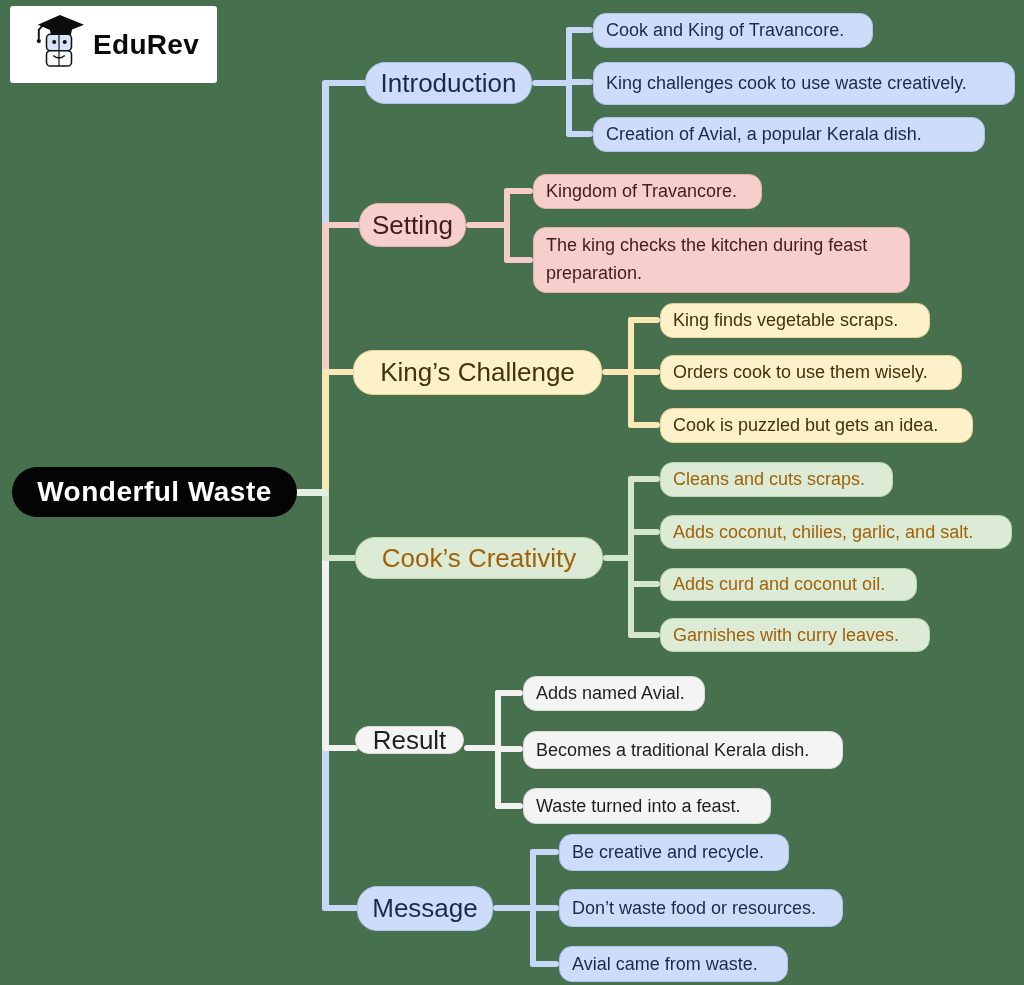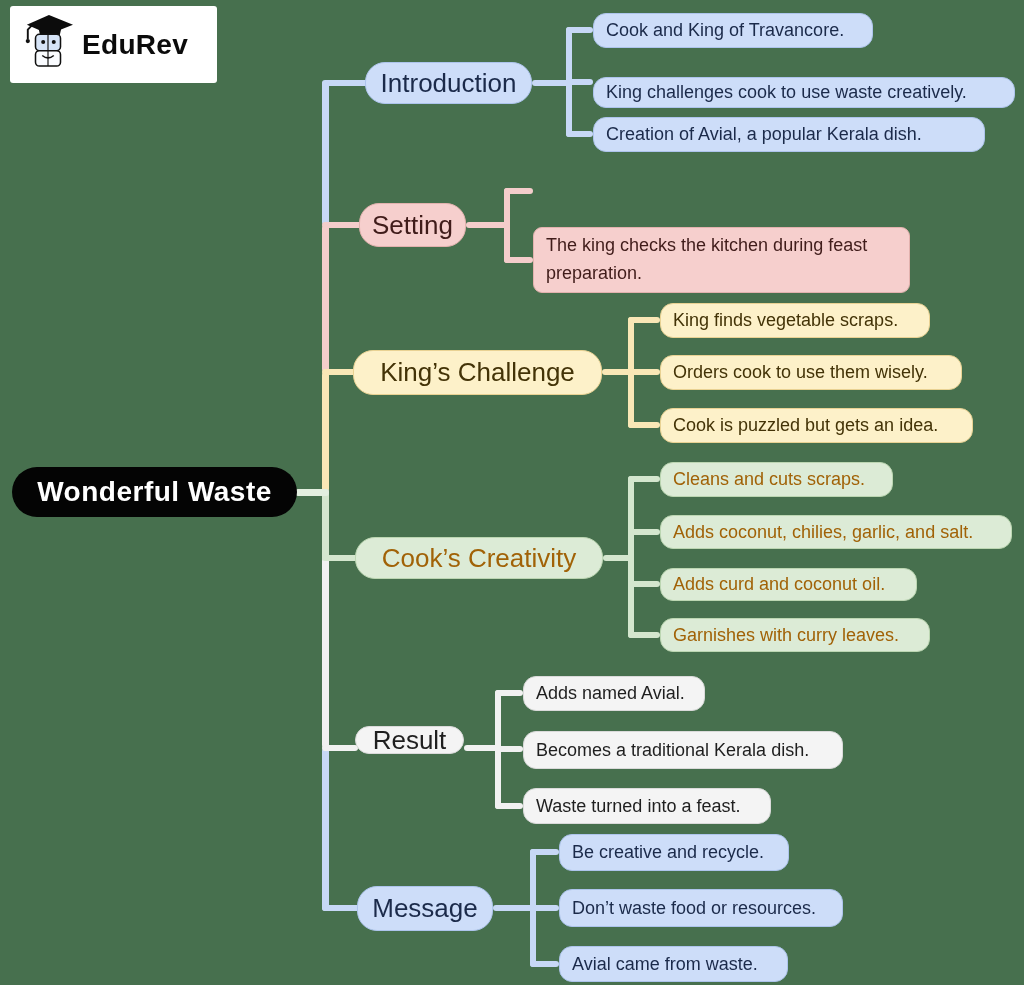--- a/index.html
+++ b/index.html
@@ -26,41 +26,41 @@
     display:flex;align-items:center;
   }
   .branch-node{
     justify-content:center;text-align:center;
     font-size:26px;border-radius:20px;
   }
   .child-node{
     font-size:18px;border-radius:13px;
     padding:0 12px;white-space:nowrap;
   }
-  .child-node.wrap{white-space:normal;line-height:1.55;padding:11px 12px;border-radius:9px;}
+  .child-node.wrap{white-space:normal;line-height:1.55;padding:11px 12px;}
 
   .c-blue  {background:#CDDDF9;border:1px solid #ADC4EC;color:#1B2A4A;}
   .c-pink  {background:#F6CFCD;border:1px solid #E2B2AE;color:#401C1A;}
   .c-yellow{background:#FDF1C9;border:1px solid #E9D293;color:#433307;}
   .c-green {background:#DCEBD6;border:1px solid #BCD6B2;color:#a16207;}
   .c-grey  {background:#F4F4F4;border:1px solid #DADADA;color:#1F1F1F;}
 
   .root-node{
     left:12px;top:467px;width:285px;height:50px;
     background:#040404;color:#FFFFFF;
     border-radius:26px;justify-content:center;
     font-size:28px;font-weight:bold;letter-spacing:0.5px;
   }
 
   
   .logo{
     position:absolute;left:10px;top:6px;width:207px;height:77px;
     background:#FFFFFF;border-radius:3px;
     display:flex;align-items:center;box-sizing:border-box;
-    padding-left:13px;
+    padding-left:24px;
   }
   .logo-word{
     font-size:28px;font-weight:bold;color:#0B0B0B;
     margin-left:9px;letter-spacing:0.3px;
   }
 </style>
 </head>
 <body>
 
 <div class="stage">
@@ -84,33 +84,36 @@
   <div class="ln ln-blue" style="left:566px;top:27px;width:6px;height:110px"></div>
   <div class="ln ln-blue" style="left:566px;top:27px;width:27px;height:6px"></div>
   <div class="ln ln-blue" style="left:566px;top:79px;width:27px;height:6px"></div>
   <div class="ln ln-blue" style="left:566px;top:131px;width:27px;height:6px"></div>
   <div class="node child-node c-blue" style="left:593px;top:13px;width:280px;height:35px">
     <span>Cook and King of Travancore.</span>
   </div>
   <div class="node branch-node c-blue" style="left:365px;top:62px;width:167px;height:42px">
     <span>Introduction</span>
   </div>
-  <div class="node child-node c-blue" style="left:593px;top:77px;width:422px;height:31px">
+  <div class="node child-node c-blue" style="left:593px;top:62px;width:422px;height:43px">
     <span>King challenges cook to use waste creatively.</span>
   </div>
   <div class="node child-node c-blue" style="left:593px;top:117px;width:392px;height:35px">
     <span>Creation of Avial, a popular Kerala dish.</span>
   </div>
 
   <div class="ln ln-pink" style="left:466px;top:222px;width:44px;height:6px"></div>
   <div class="ln ln-pink" style="left:504px;top:188px;width:6px;height:75px"></div>
   <div class="ln ln-pink" style="left:504px;top:188px;width:29px;height:6px"></div>
   <div class="ln ln-pink" style="left:504px;top:257px;width:29px;height:6px"></div>
   <div class="node branch-node c-pink" style="left:359px;top:203px;width:107px;height:44px">
     <span>Setting</span>
+  </div>
+  <div class="node child-node c-pink" style="left:533px;top:174px;width:229px;height:35px">
+    <span>Kingdom of Travancore.</span>
   </div>
   <div class="node child-node c-pink wrap" style="left:533px;top:227px;width:377px;height:66px">
     <span>The king checks the kitchen during feast preparation.</span>
   </div>
 
   <div class="ln ln-yellow" style="left:602px;top:369px;width:32px;height:6px"></div>
   <div class="ln ln-yellow" style="left:628px;top:317px;width:6px;height:111px"></div>
   <div class="ln ln-yellow" style="left:628px;top:317px;width:32px;height:6px"></div>
   <div class="ln ln-yellow" style="left:628px;top:369px;width:32px;height:6px"></div>
   <div class="ln ln-yellow" style="left:628px;top:422px;width:32px;height:6px"></div>

